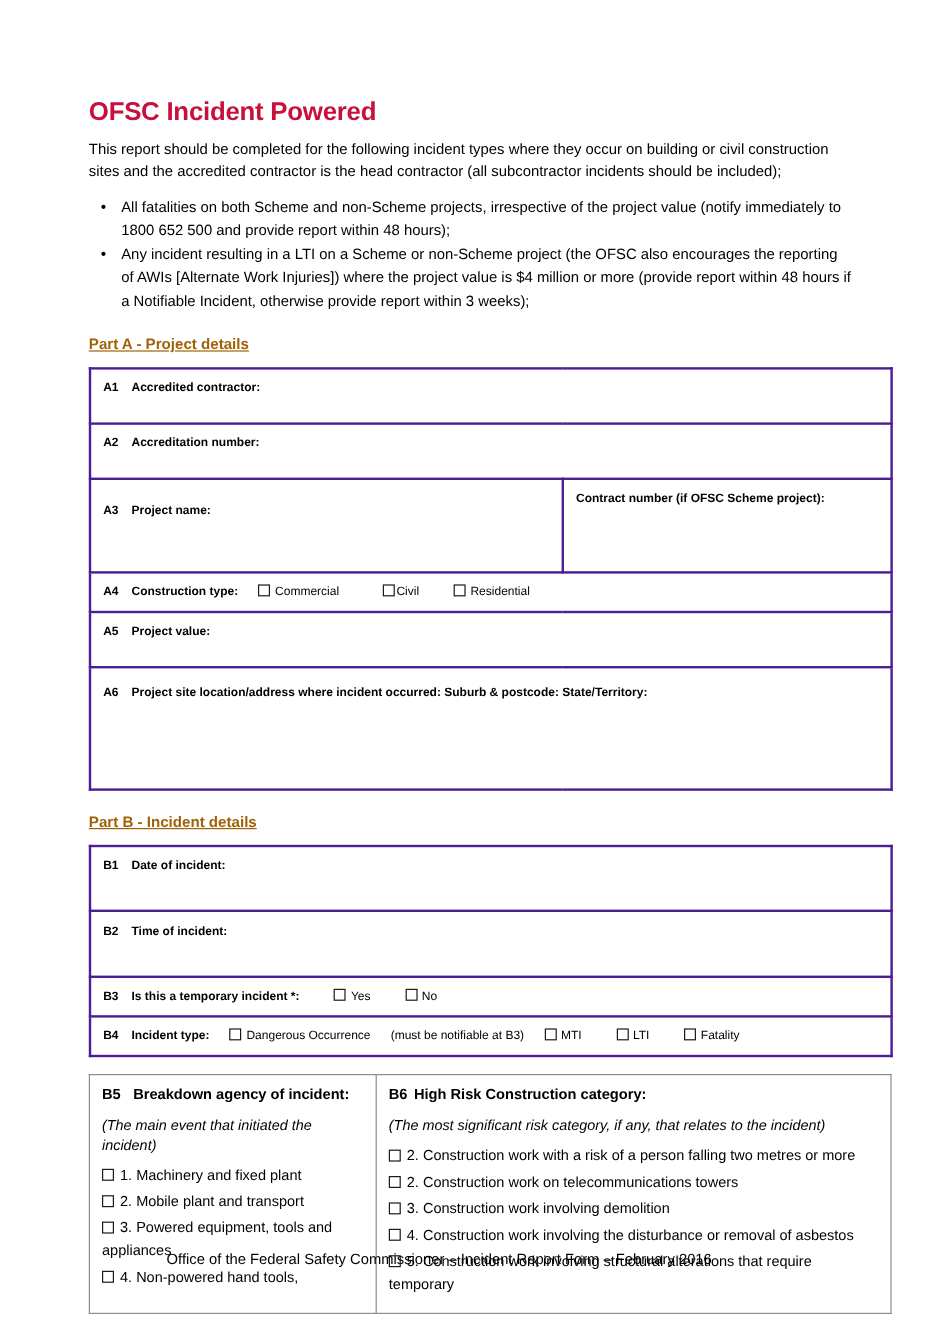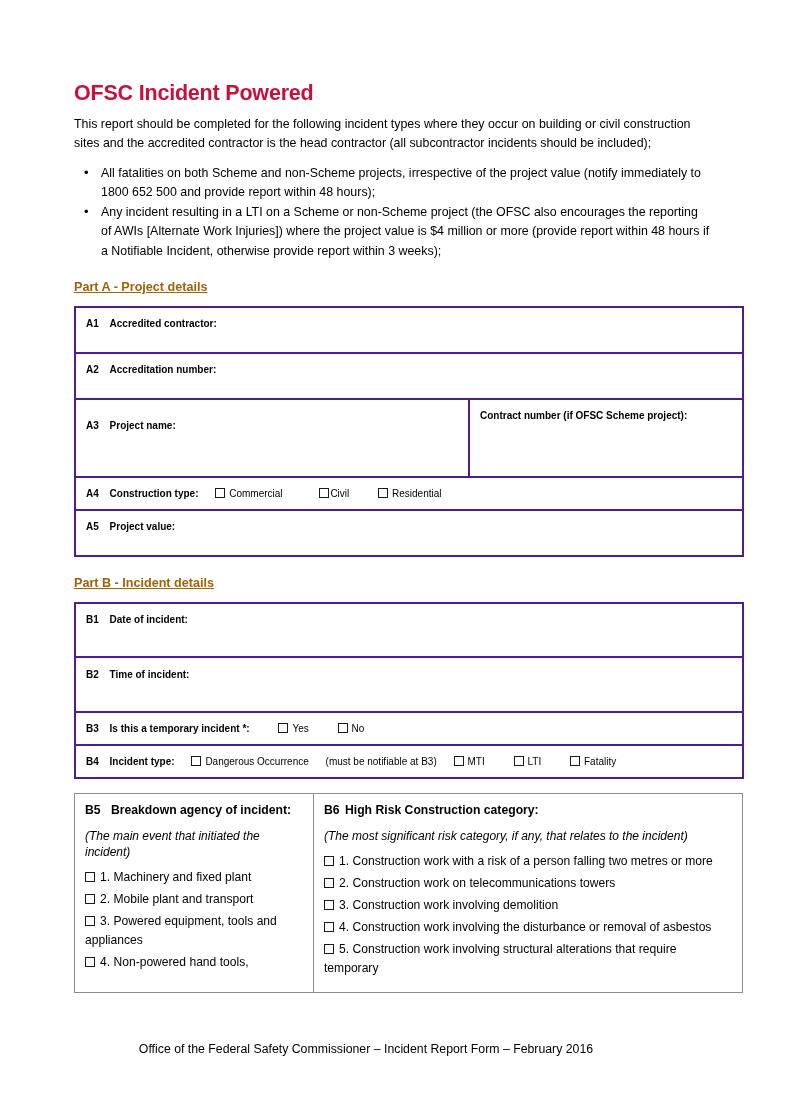--- a/index.html
+++ b/index.html
@@ -218,20 +218,28 @@
             <span class="lbl-bold" style="margin-left:8px">Construction type:</span>
             <span class="gap-sm"></span><span class="opt"><span class="cbx"></span><span>Commercial</span></span>
             <span class="gap-lg"></span><span class="opt"><span class="cbx" style="margin-right:1px"></span><span>Civil</span></span>
             <span class="gap-md"></span><span class="opt"><span class="cbx"></span><span>Residential</span></span>
           </td>
         </tr>
         <tr>
           <td colspan="2" class="cell-tall">
             <span class="code">A5</span>
             <span class="lbl-bold" style="margin-left:8px">Project value:</span>
+          </td>
+        </tr>
+        <tr>
+          <td colspan="2" class="cell-a6" style="padding-top:12px;padding-bottom:14px">
+            <span class="code">A6</span>
+            <span class="lbl-bold" style="margin-left:8px">Project site location/address where incident occurred:</span>
+            <span class="a6-line">Suburb &amp; postcode:</span>
+            <span class="a6-line">State/Territory:</span>
           </td>
         </tr>
       </tbody>
     </table>
 
     <div>
       <span class="part-heading">Part B - Incident details</span>
     </div>
 
     <table class="form-table">
@@ -293,21 +301,21 @@
                 <li><span class="cbx"></span><span>4. Non-powered hand tools,</span></li>
               </ul>
           </td>
           <td>
             <div class="cat-head">
               <span>B6</span>
               <span style="margin-left:2px">High Risk Construction category:</span>
             </div>
             <div class="cat-sub">(The most significant risk category, if any, that relates to the incident)</div>
             <ul class="cat-list" id="b6-list">
-                <li><span class="cbx"></span><span>1. Construction work with a risk of a person falling two metres or more</span></li>
+                <li><span class="cbx"></span><span>2. Construction work with a risk of a person falling two metres or more</span></li>
                 <li><span class="cbx"></span><span>2. Construction work on telecommunications towers</span></li>
                 <li><span class="cbx"></span><span>3. Construction work involving demolition</span></li>
                 <li><span class="cbx"></span><span>4. Construction work involving the disturbance or removal of asbestos</span></li>
                 <li><span class="cbx"></span><span>5. Construction work involving structural alterations that require temporary</span></li>
               </ul>
           </td>
         </tr>
       </tbody>
     </table>
 

